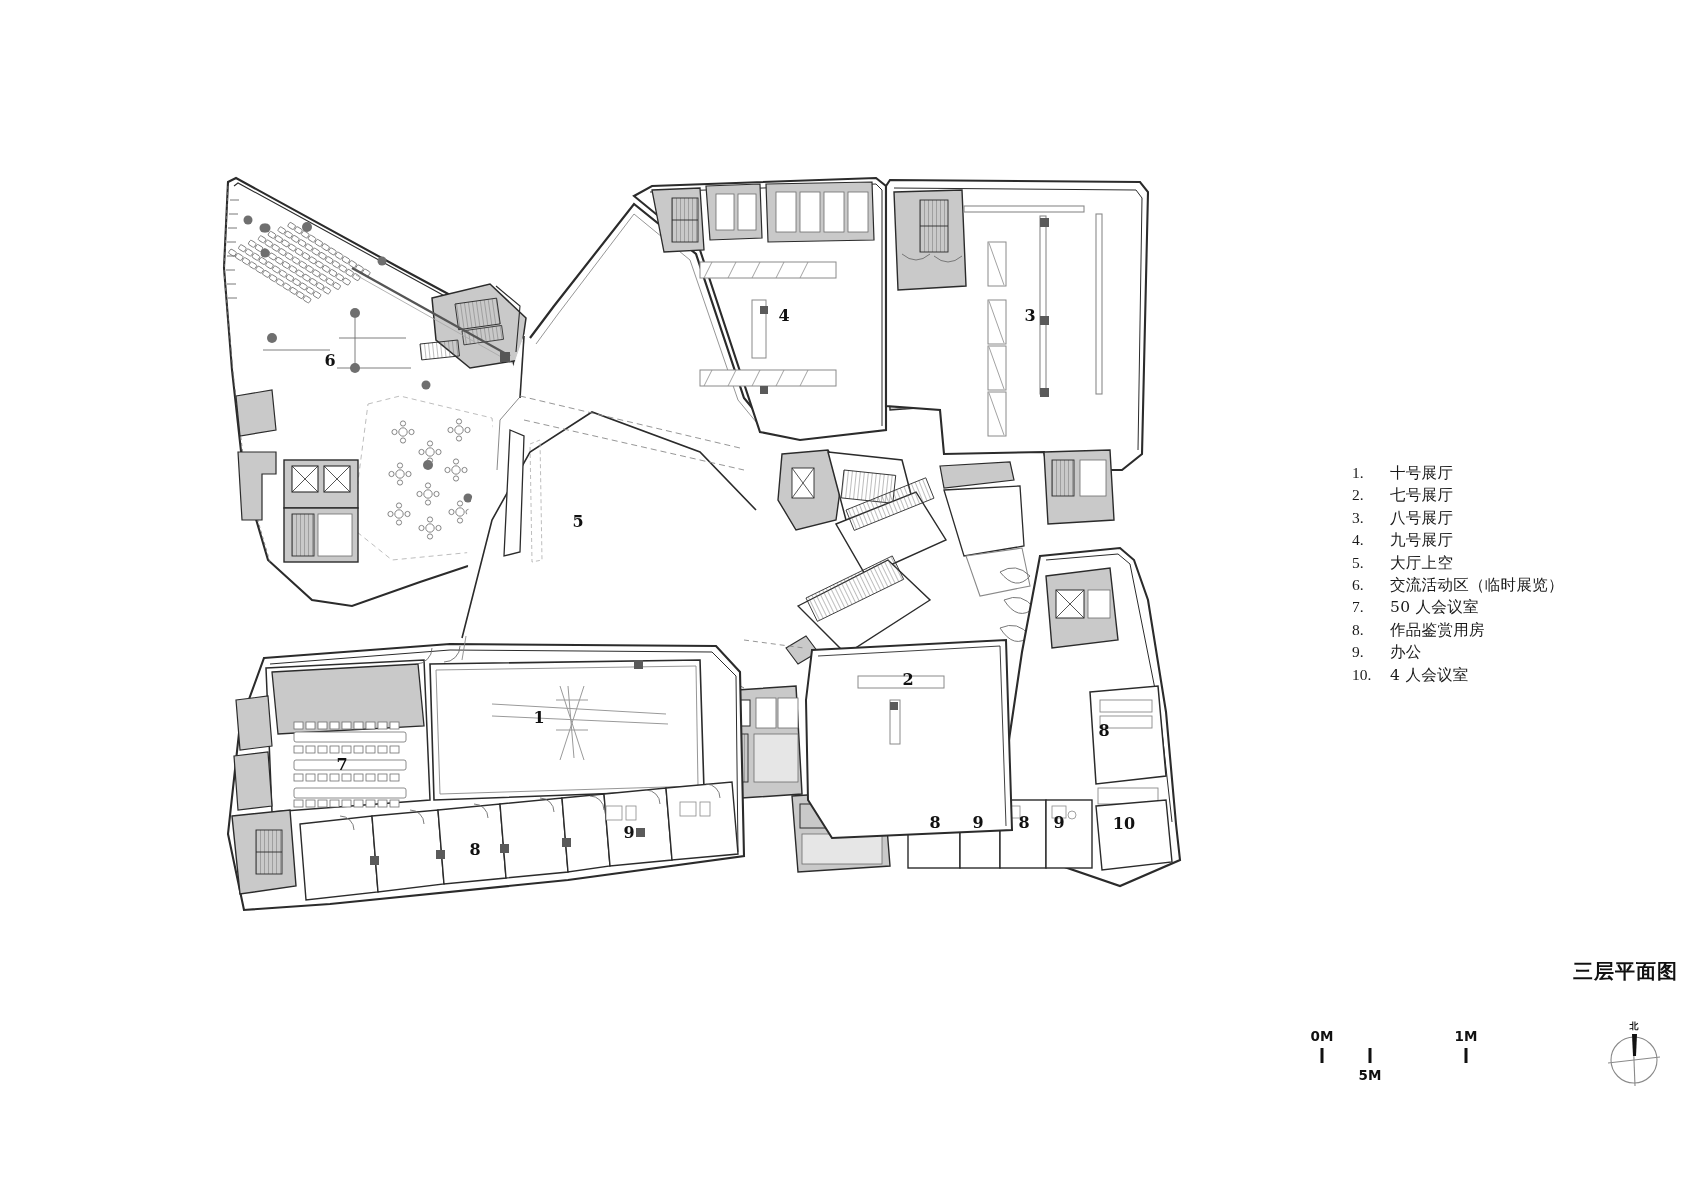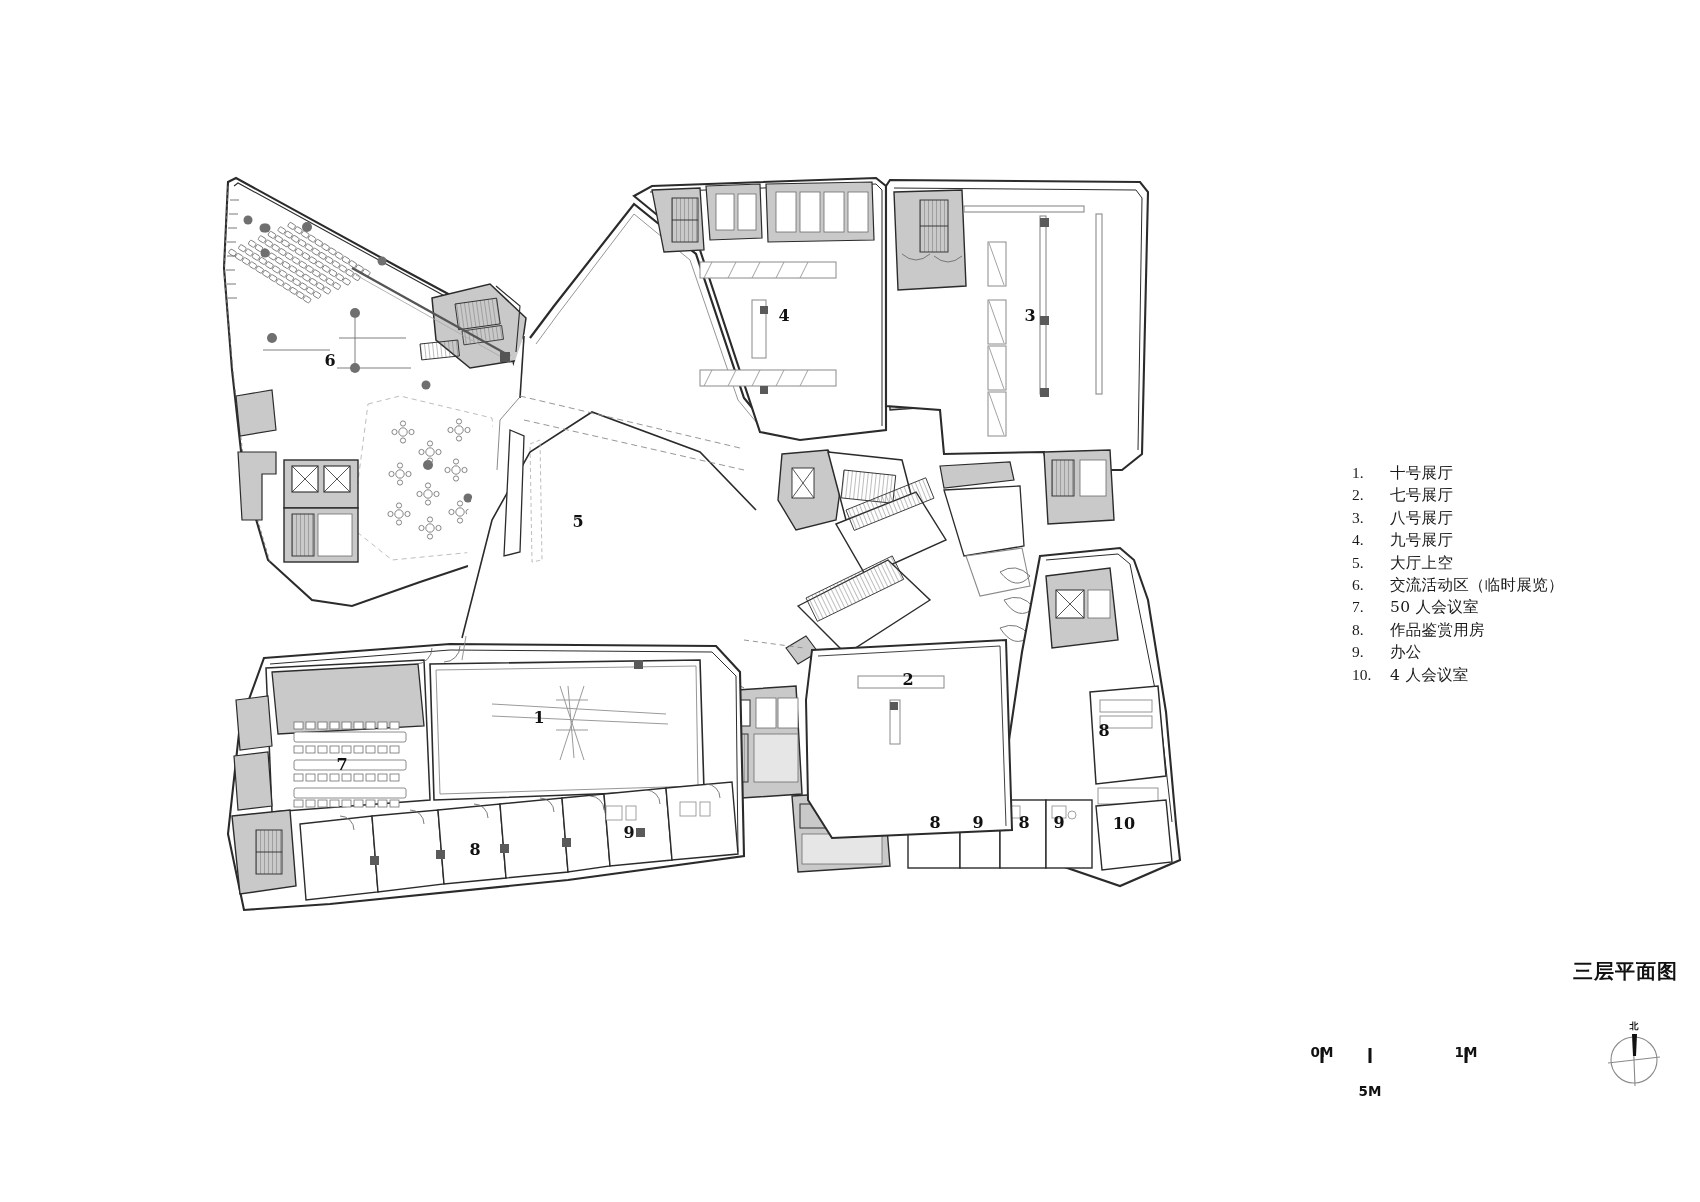--- a/index.html
+++ b/index.html
@@ -67,21 +67,21 @@
   
   #scale-bar {
     position: absolute;
     left: 1308px;
     top: 1028px;
     width: 200px;
     height: 40px;
   }
   .scale-label {
     position: absolute;
-    top: 16px;
+    top: 0;
     font-family: "DejaVu Sans", "Liberation Sans", sans-serif;
     font-size: 13.5px;
     font-weight: 700;
     color: #111;
     transform: translateX(-50%);
     white-space: nowrap;
   }
   .scale-tick {
     position: absolute;
     top: 20px;

